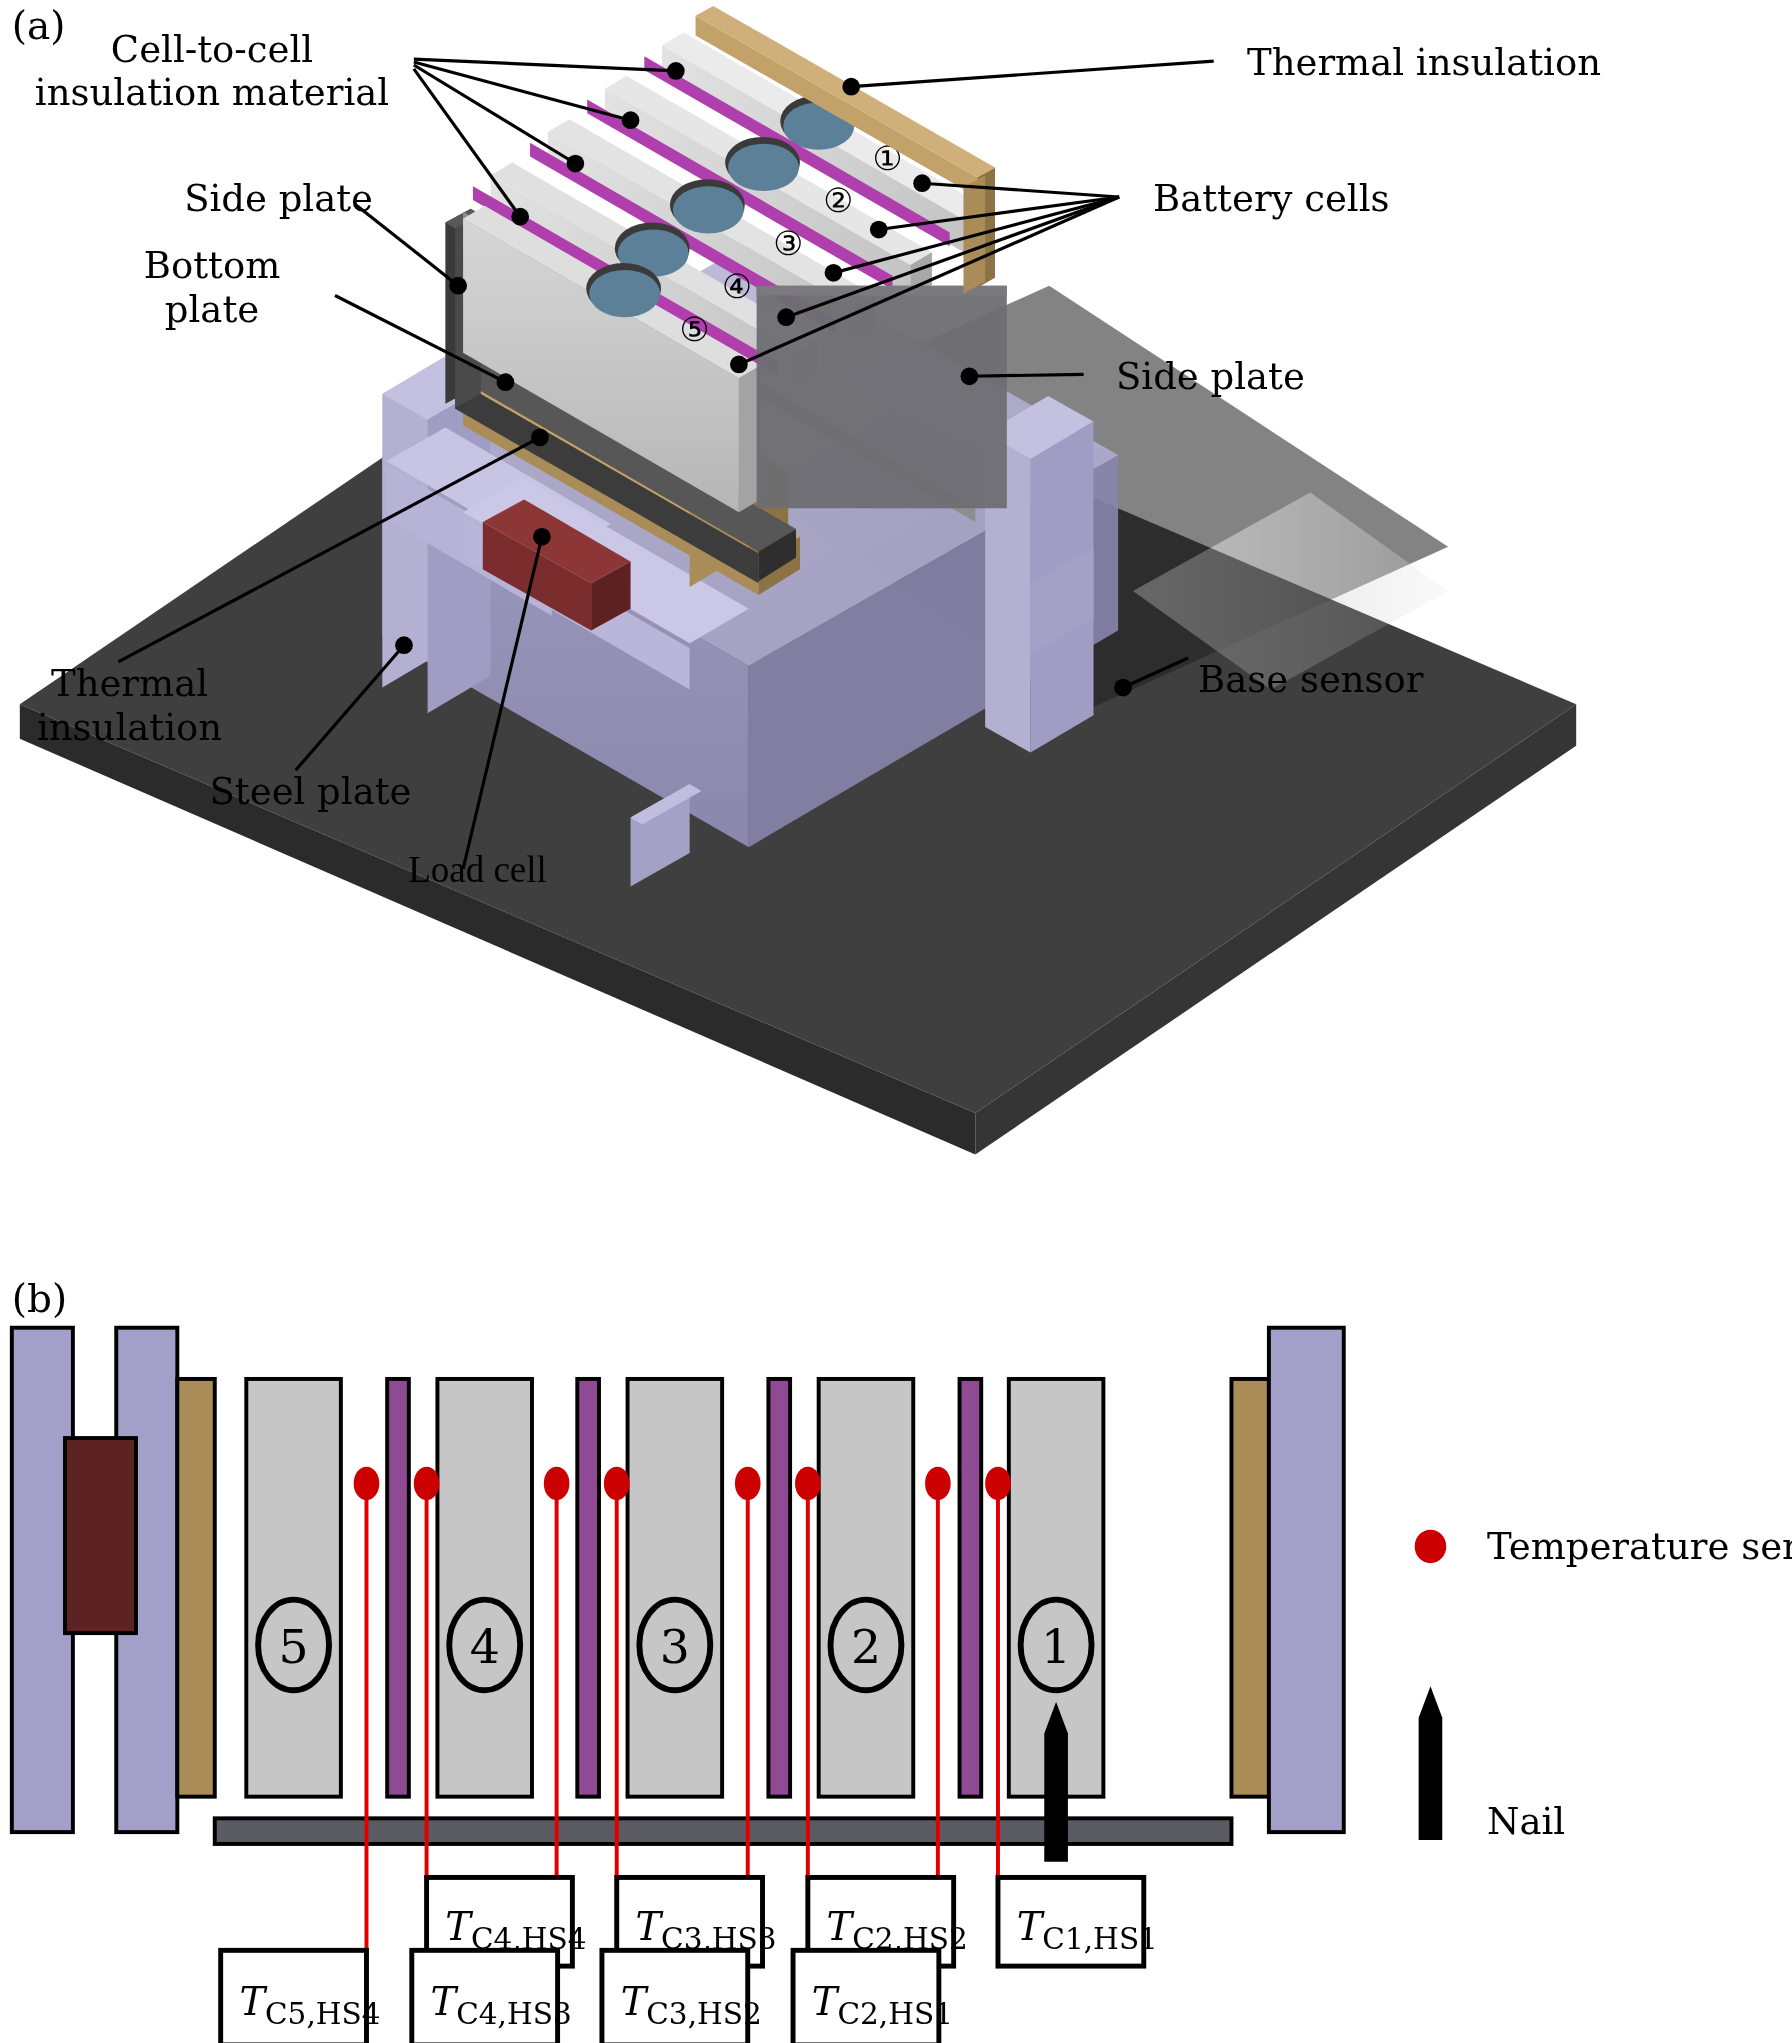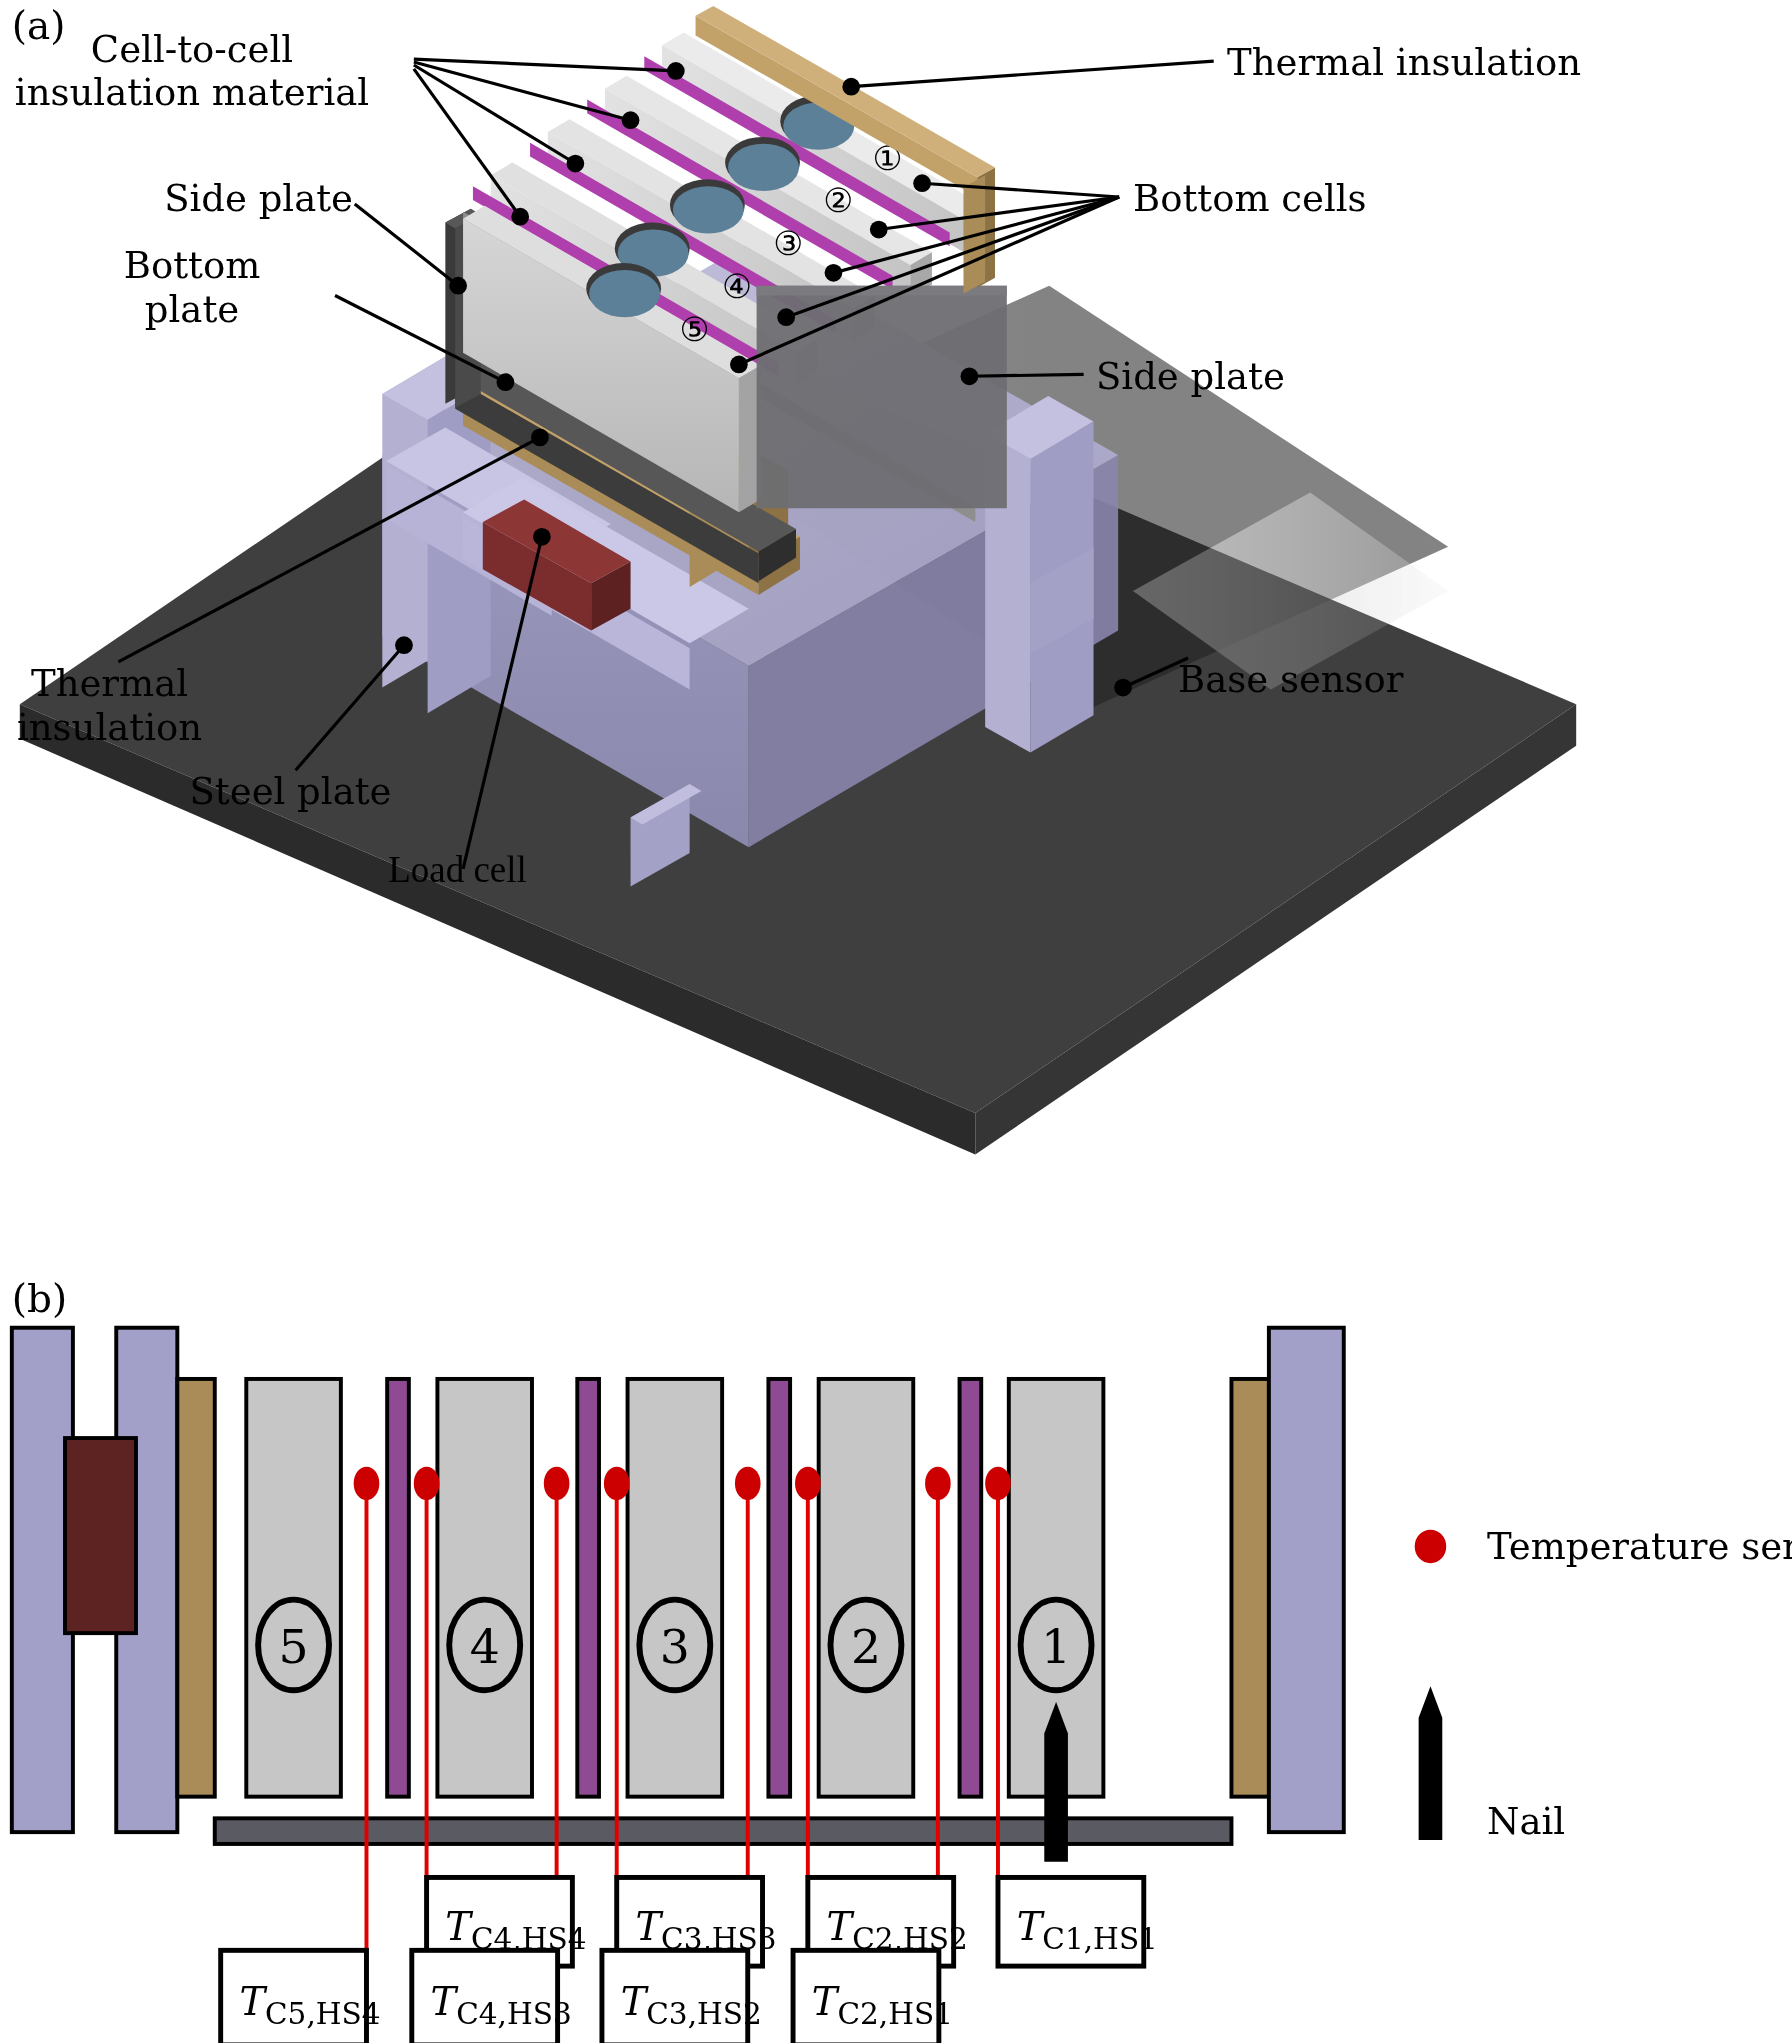--- a/index.html
+++ b/index.html
@@ -1,20 +1,20 @@
 <!DOCTYPE html>
 <html><head>
 <meta charset="utf-8">
 <style>
   html,body{margin:0;padding:0;background:#fff;}
   body{width:1793px;height:2043px;position:relative;
        font-family:"DejaVu Serif","Liberation Serif",serif;color:#000;}
   .fig{position:absolute;left:0;top:0;width:1793px;height:2043px;}
   .panel-tag{position:absolute;font-size:39px;line-height:1;}
-  .lbl{position:absolute;font-size:37px;line-height:1.18;white-space:pre;}
+  .lbl{position:absolute;font-size:37px;line-height:1.18;white-space:pre;margin-left:20px;}
   .lbl.ctr{text-align:center;}
   .lbl.rgt{text-align:right;}
   svg{position:absolute;left:0;top:0;overflow:visible;}
   .leader{stroke:#000;stroke-width:3.2;fill:none;}
   .dotm{fill:#000;}
   .sensor-dot{fill:#cc0000;}
   .sensor-wire{stroke:#e00000;stroke-width:4;fill:none;}
   .box-out{fill:#ffffff;stroke:#000;stroke-width:5;}
   .sublbl{font-size:39px;font-family:"DejaVu Serif","Liberation Serif",serif;}
   .sub-it{font-style:italic;}
@@ -237,21 +237,21 @@
 <div class="lbl ctr" style="left:0px;top:27.6px;width:384px;">Cell-to-cell
 insulation material</div>
 <div class="lbl rgt" style="left:0px;top:177px;width:353px;">Side plate</div>
 <div class="lbl ctr" style="left:0px;top:662px;width:219px;">Thermal
 insulation</div>
 <div class="lbl ctr" style="left:59px;top:244px;width:266px;">Bottom
 plate</div>
 <div class="lbl ctr" style="left:177px;top:770px;width:227px;">Steel plate</div>
 <div class="lbl ctr" style="left:364px;top:848px;width:187px;font-family:Liberation Serif, serif;">Load cell</div>
 <div class="lbl" style="left:1227px;top:41px;">Thermal insulation</div>
-<div class="lbl" style="left:1133px;top:177px;">Bottom cells</div>
+<div class="lbl" style="left:1133px;top:177px;">Battery cells</div>
 <div class="lbl" style="left:1096px;top:355px;">Side plate</div>
 <div class="lbl" style="left:1178px;top:658px;">Base sensor</div>
 
 <div class="panel-tag" style="left:11.8px;top:1279px;">(b)</div>
 
 <svg width="1793" height="749" viewBox="0 0 1820 760" style="top:1300px;">
 
   <rect x="12" y="28" width="62" height="512" fill="#a2a0c8" stroke="#000" stroke-width="4"></rect>
   <rect x="118" y="28" width="62" height="512" fill="#a2a0c8" stroke="#000" stroke-width="4"></rect>
 

